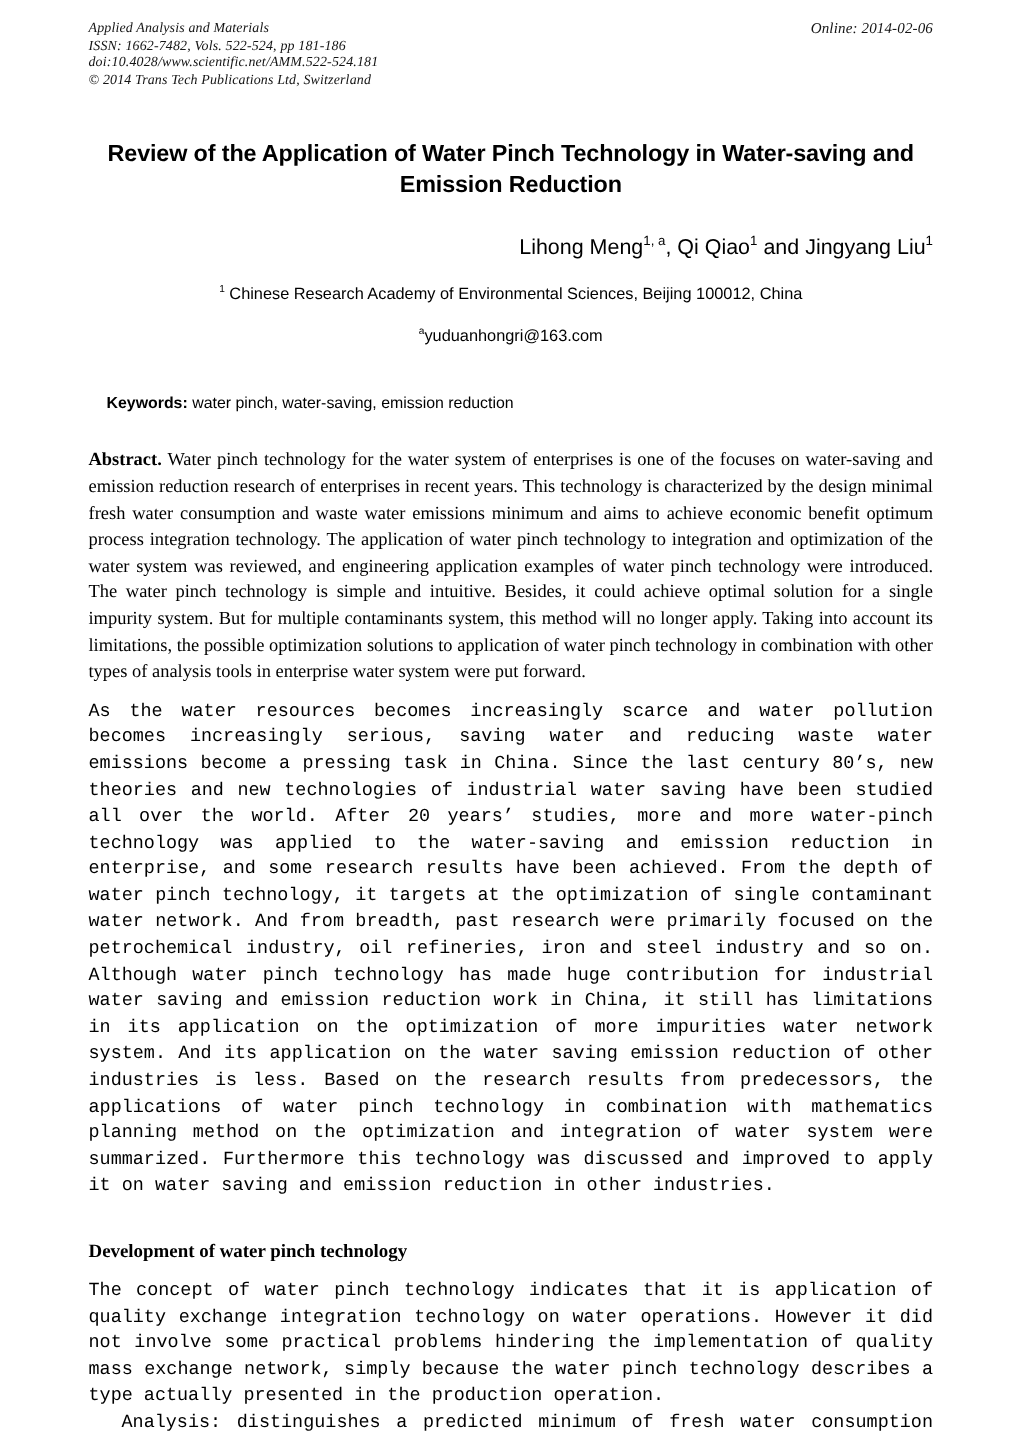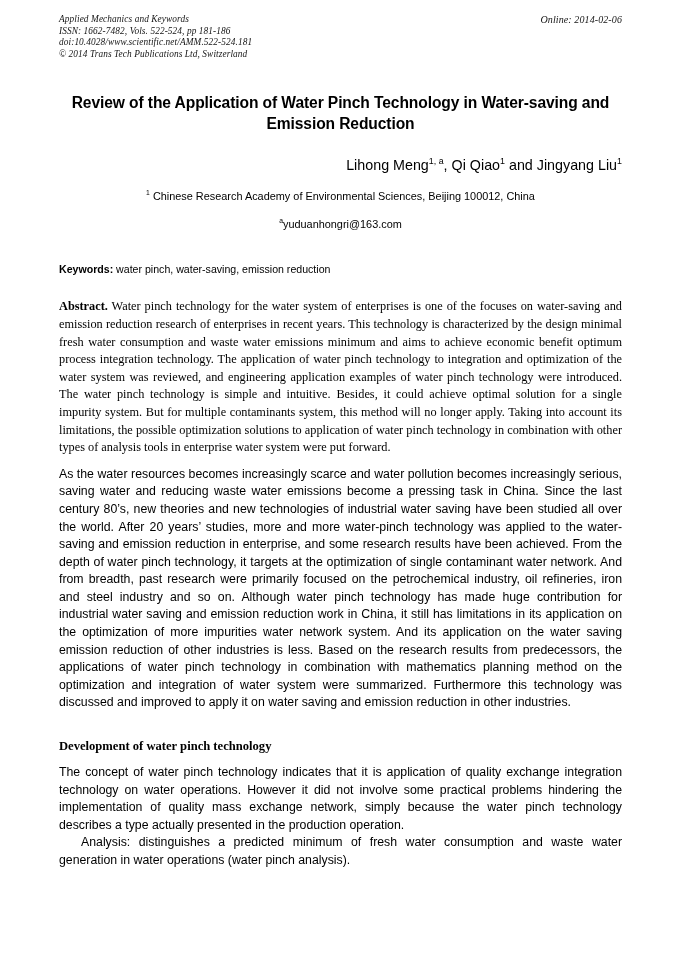--- a/index.html
+++ b/index.html
@@ -80,21 +80,21 @@
   .email {
     margin: 13px 0 0 0;
     text-align: center;
     font-family: "Liberation Sans", sans-serif;
     font-size: 10.9px;
     line-height: 15px;
   }
 
   
   .keywords {
-    margin: 30px 0 0 0;
+    margin: 30px 0 0 12px;
     font-family: "Liberation Sans", sans-serif;
     font-size: 10.6px;
     line-height: 15px;
   }
   .keywords .kw-label {
     font-weight: bold;
   }
 
   
   .abstract {
@@ -112,36 +112,36 @@
   
   .section-heading {
     margin: 26px 0 0 0;
     font-family: "Liberation Serif", serif;
     font-weight: bold;
     font-size: 12.6px;
     line-height: 17px;
   }
   .body-par {
     margin: 9px 0 0 0;
-    font-family: Liberation Sans, sans-serif;
+    font-family: Liberation Mono, monospace;
     font-size: 12.3px;
     line-height: 17.6px;
     text-align: justify;
     text-justify: inter-word;
   }
   .body-par.tight { margin-top: 0; }
   .body-par.indent { text-indent: 22px; }
 </style>
 </head>
 <body>
 
 <div class="page">
 
   <div class="journal-header">
-    <span class="jline">Applied Mechanics and Keywords</span>
+    <span class="jline">Applied Analysis and Materials</span>
     <span class="jline">ISSN: 1662-7482, Vols. 522-524, pp 181-186</span>
     <span class="jline">doi:10.4028/www.scientific.net/AMM.522-524.181</span>
     <span class="jline">© 2014 Trans Tech Publications Ltd, Switzerland</span>
     <span class="online">Online: 2014-02-06</span>
   </div>
 
   <h1 class="paper-title">Review of the Application of Water Pinch Technology in Water-saving and Emission Reduction</h1>
 
   <div class="authors">
     <span>Lihong Meng</span><sup>1, a</sup><span>, </span><span>Qi Qiao</span><sup>1</sup><span> and </span><span>Jingyang Liu</span><sup>1</sup>

